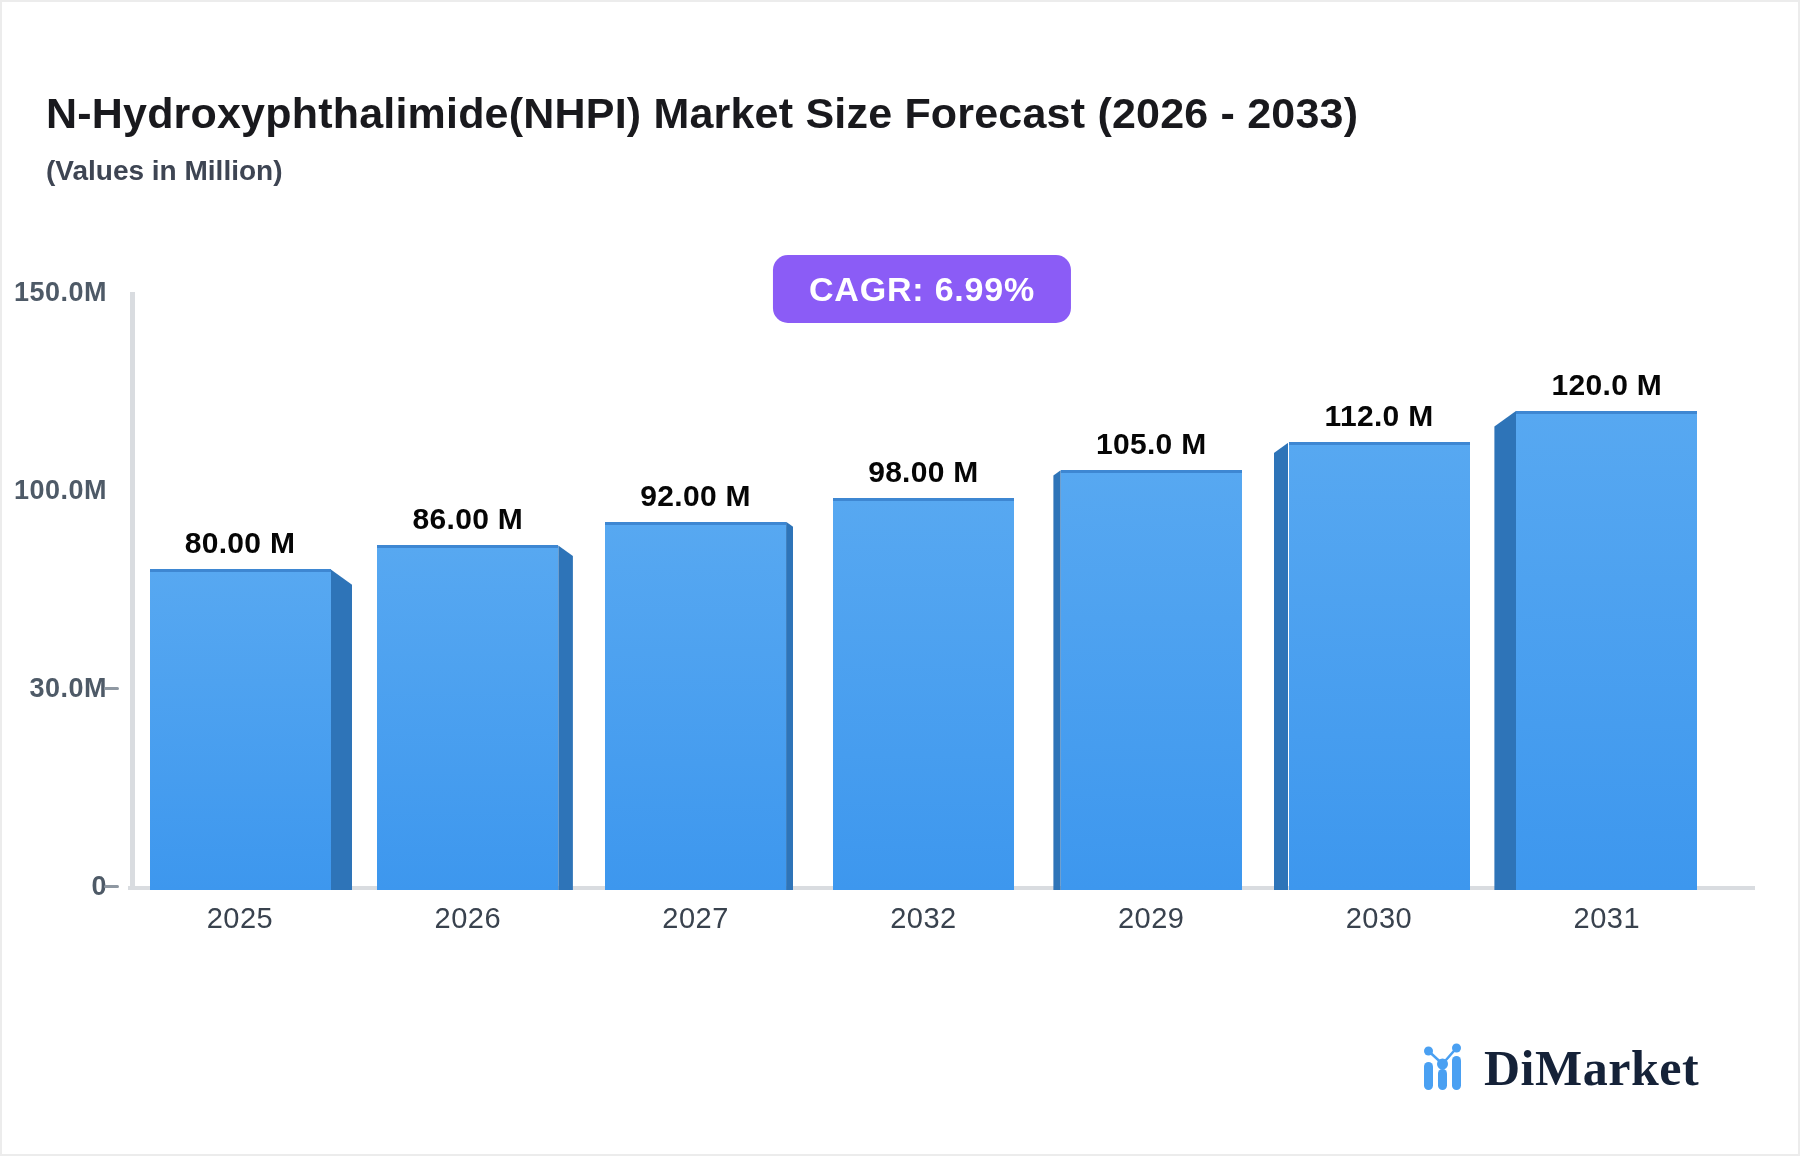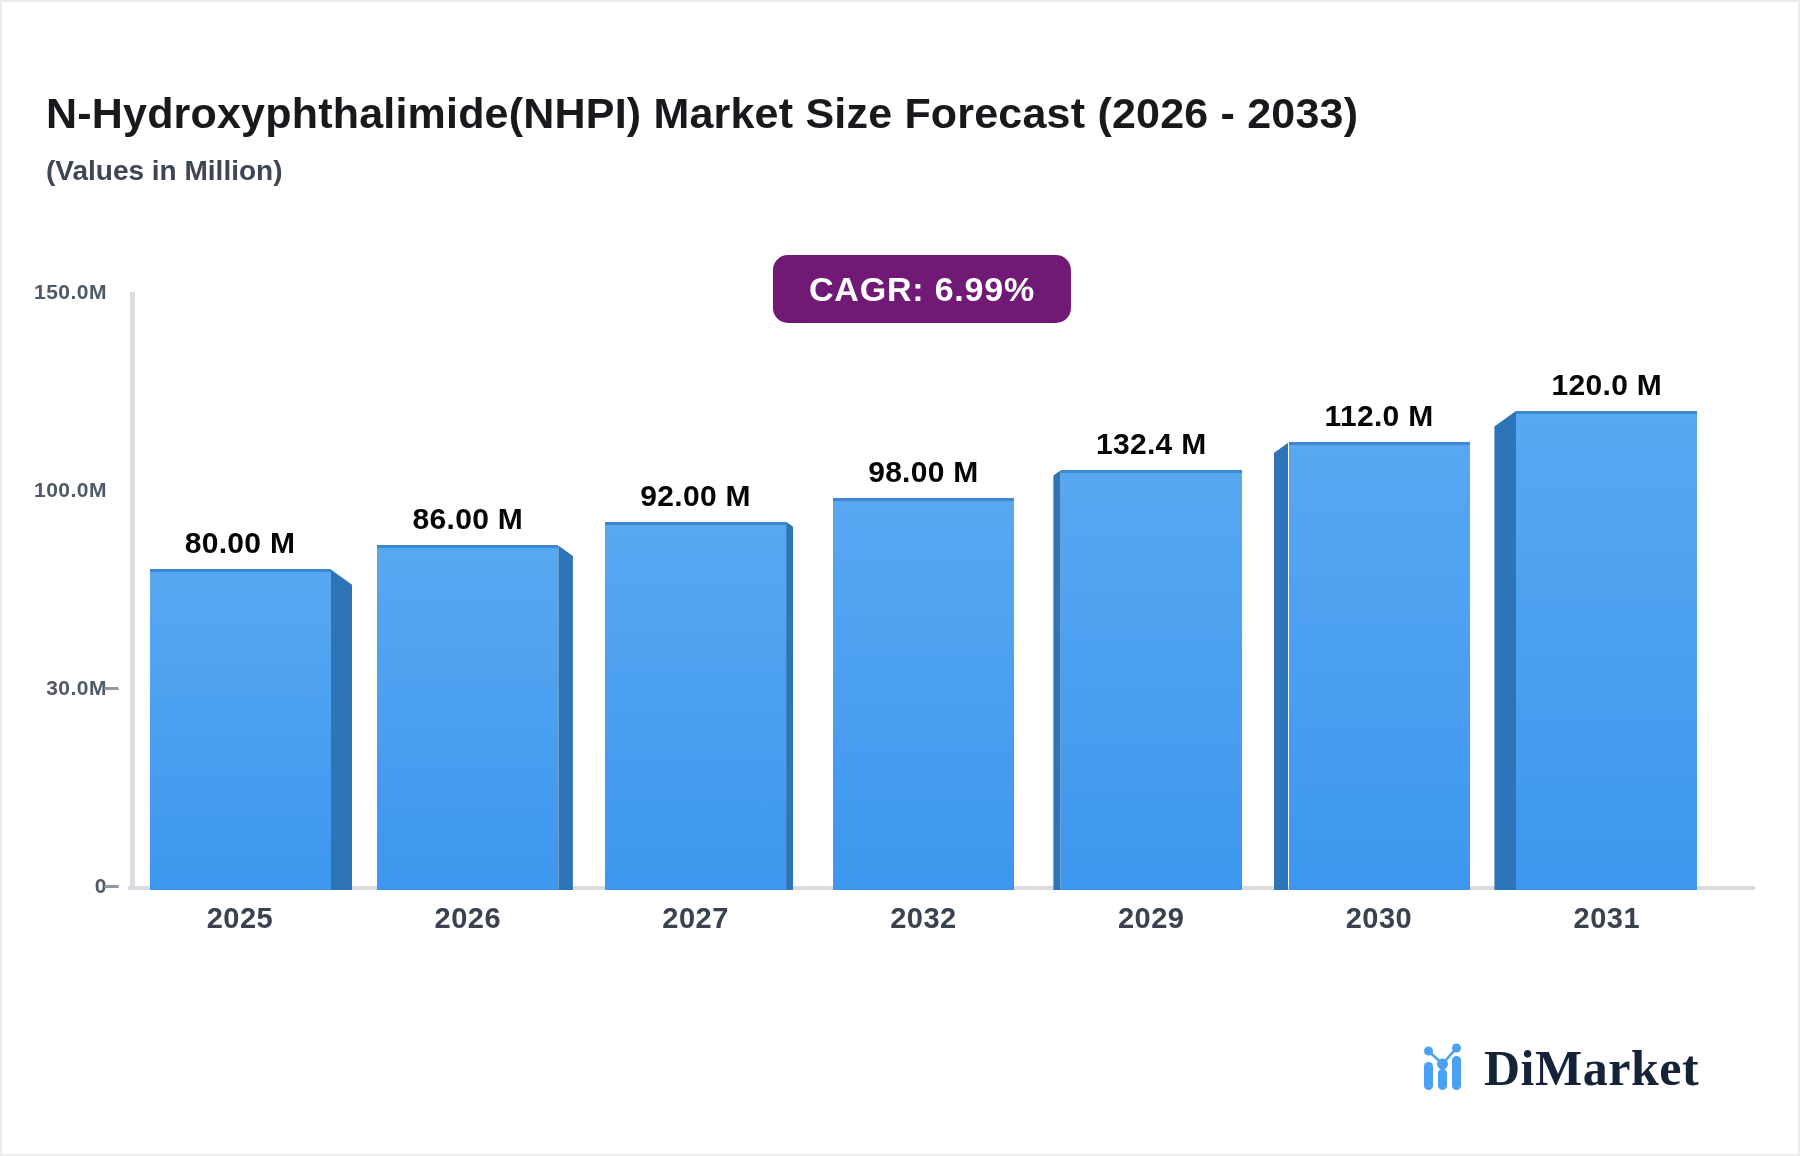--- a/index.html
+++ b/index.html
@@ -27,34 +27,34 @@
     position:absolute;top:255px;left:922px;transform:translateX(-50%);
     height:68px;line-height:68px;padding:0 36px;border-radius:15px;
     color:#ffffff;font-size:34px;font-weight:700;letter-spacing:0.8px;
     white-space:nowrap;
   }
   .plot{position:absolute;left:0;top:0;width:100%;height:100%;}
   .y-axis-line{position:absolute;left:130px;top:292px;width:5px;height:598px;}
   .x-baseline{position:absolute;left:128px;top:886px;width:1627px;height:4px;}
   .y-tick-label{
     position:absolute;left:14px;width:93px;text-align:right;
-    font-size:21px;font-weight:600;color:#4e5a67;letter-spacing:0.5px;
+    font-size:27px;font-weight:600;color:#4e5a67;letter-spacing:0.5px;
     line-height:32px;
   }
   .y-tick-dash{position:absolute;height:3px;background:#8f98a2;border-radius:2px;}
   .bar-side{position:absolute;}
   .bar-face{position:absolute;box-sizing:border-box;}
   .bar-value-label{
     position:absolute;width:220px;text-align:center;
     font-size:30px;font-weight:600;color:#060606;letter-spacing:0.3px;
     line-height:36px;white-space:nowrap;
   }
   .x-tick-label{
     position:absolute;width:160px;text-align:center;top:901px;
-    font-size:29px;font-weight:700;color:#39424e;letter-spacing:0.5px;
+    font-size:29px;font-weight:400;color:#39424e;letter-spacing:0.5px;
     line-height:34px;
   }
   .brand{
     position:absolute;left:1420px;top:1040px;
     display:flex;align-items:flex-end;gap:18px;
   }
   .brand-text{
     font-family:"Liberation Serif","DejaVu Serif",serif;
     font-size:50px;font-weight:700;color:#152238;line-height:56px;
     letter-spacing:0.5px;
@@ -63,21 +63,21 @@
 </head>
 <body>
 
 <div class="stage">
 
   <div class="header">
     <div class="chart-title">N-Hydroxyphthalimide(NHPI) Market Size Forecast (2026 - 2033)</div>
     <div class="chart-subtitle">(Values in Million)</div>
   </div>
 
-  <div class="cagr-badge" style="background: #701a75;">CAGR: 6.99%</div>
+  <div class="cagr-badge" style="background: #8b5cf6;">CAGR: 6.99%</div>
 
   <div class="plot" id="plot">
     <div class="y-axis-line" id="yAxisLine" style="background: rgb(217, 220, 224);"></div>
     <div class="x-baseline" id="xBaseline" style="background: rgb(217, 220, 224);"></div>
   <div class="y-tick-label" style="top: 276px;">150.0M</div>
       <div class="y-tick-label" style="top: 474px;">100.0M</div>
       <div class="y-tick-label" style="top: 672px;">30.0M</div>
       <div class="y-tick-dash" style="left: 104px; width: 15px; top: 687px;"></div>
       <div class="y-tick-label" style="top: 870px;">0</div>
       <div class="y-tick-dash" style="left: 104px; width: 15px; top: 885px;"></div>
@@ -91,21 +91,21 @@
       <div class="x-tick-label" style="left: 387.8px;">2026</div>
       <div class="bar-side" style="top: 521.68px; height: 368.32px; width: 7.3px; background: rgb(46, 116, 184); left: 786.1px; clip-path: polygon(0px 0px, 100% 5.256px, 100% 100%, 0px 100%);"></div>
       <div class="bar-face" style="left: 605.1px; top: 521.68px; width: 181px; height: 368.32px; background: linear-gradient(rgb(87, 168, 241), rgb(61, 151, 238)); border-top: 3px solid rgb(62, 135, 210);"></div>
       <div class="bar-value-label" style="left: 585.6px; top: 477.68px; text-align: center;">92.00 M</div>
       <div class="x-tick-label" style="left: 615.6px;">2027</div>
       <div class="bar-face" style="left: 832.9px; top: 497.92px; width: 181px; height: 392.08px; background: linear-gradient(rgb(87, 168, 241), rgb(61, 151, 238)); border-top: 3px solid rgb(62, 135, 210);"></div>
       <div class="bar-value-label" style="left: 813.4px; top: 453.92px;">98.00 M</div>
       <div class="x-tick-label" style="left: 843.4px;">2032</div>
       <div class="bar-side" style="top: 470.2px; height: 419.8px; width: 7.3px; background: rgb(46, 116, 184); left: 1053.4px; clip-path: polygon(0px 5.256px, 100% 0px, 100% 100%, 0px 100%);"></div>
       <div class="bar-face" style="left: 1060.7px; top: 470.2px; width: 181px; height: 419.8px; background: linear-gradient(rgb(87, 168, 241), rgb(61, 151, 238)); border-top: 3px solid rgb(62, 135, 210);"></div>
-      <div class="bar-value-label" style="left: 1041.2px; top: 426.2px;">132.4 M</div>
+      <div class="bar-value-label" style="left: 1041.2px; top: 426.2px;">105.0 M</div>
       <div class="x-tick-label" style="left: 1071.2px;">2029</div>
       <div class="bar-side" style="top: 442.48px; height: 447.52px; width: 14.6px; background: rgb(46, 116, 184); left: 1273.9px; clip-path: polygon(0px 10.512px, 100% 0px, 100% 100%, 0px 100%);"></div>
       <div class="bar-face" style="left: 1288.5px; top: 442.48px; width: 181px; height: 447.52px; background: linear-gradient(rgb(87, 168, 241), rgb(61, 151, 238)); border-top: 3px solid rgb(62, 135, 210);"></div>
       <div class="bar-value-label" style="left: 1269px; top: 398.48px;">112.0 M</div>
       <div class="x-tick-label" style="left: 1299px;">2030</div>
       <div class="bar-side" style="top: 410.8px; height: 479.2px; width: 21.9px; background: rgb(46, 116, 184); left: 1494.4px; clip-path: polygon(0px 15.768px, 100% 0px, 100% 100%, 0px 100%);"></div>
       <div class="bar-face" style="left: 1516.3px; top: 410.8px; width: 181px; height: 479.2px; background: linear-gradient(rgb(87, 168, 241), rgb(61, 151, 238)); border-top: 3px solid rgb(62, 135, 210);"></div>
       <div class="bar-value-label" style="left: 1496.8px; top: 366.8px;">120.0 M</div>
       <div class="x-tick-label" style="left: 1526.8px;">2031</div>
     </div>

